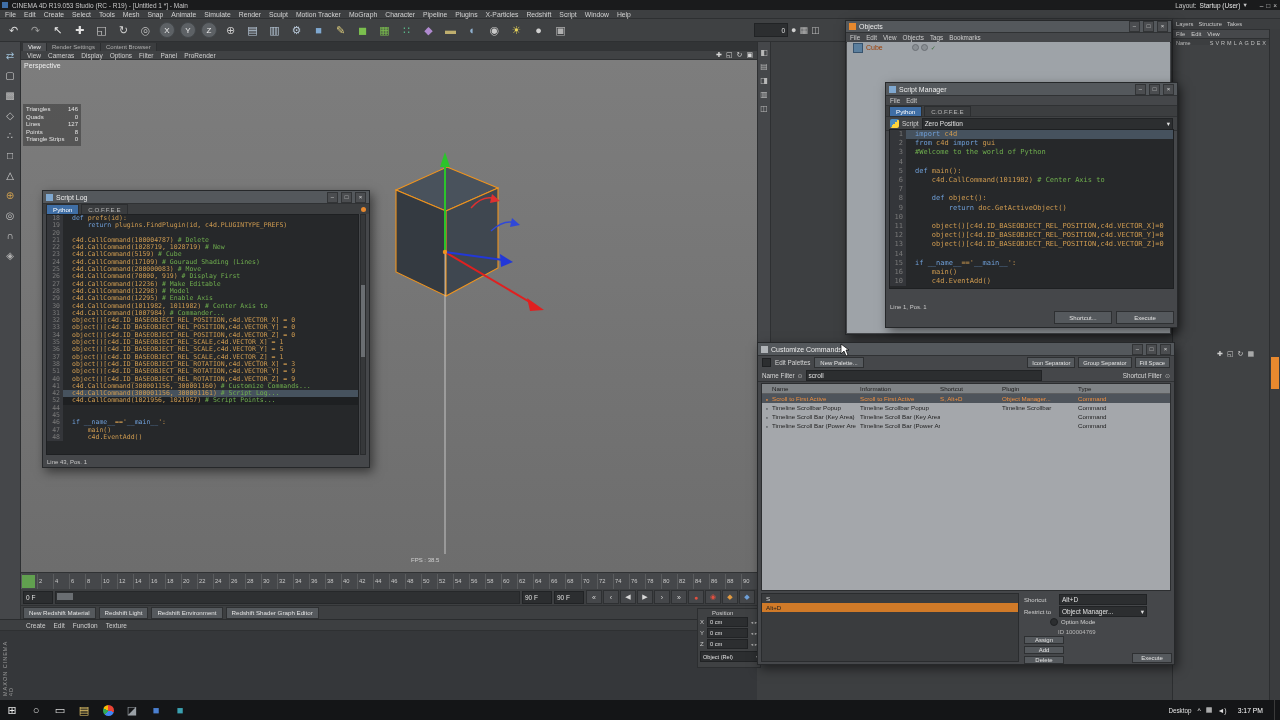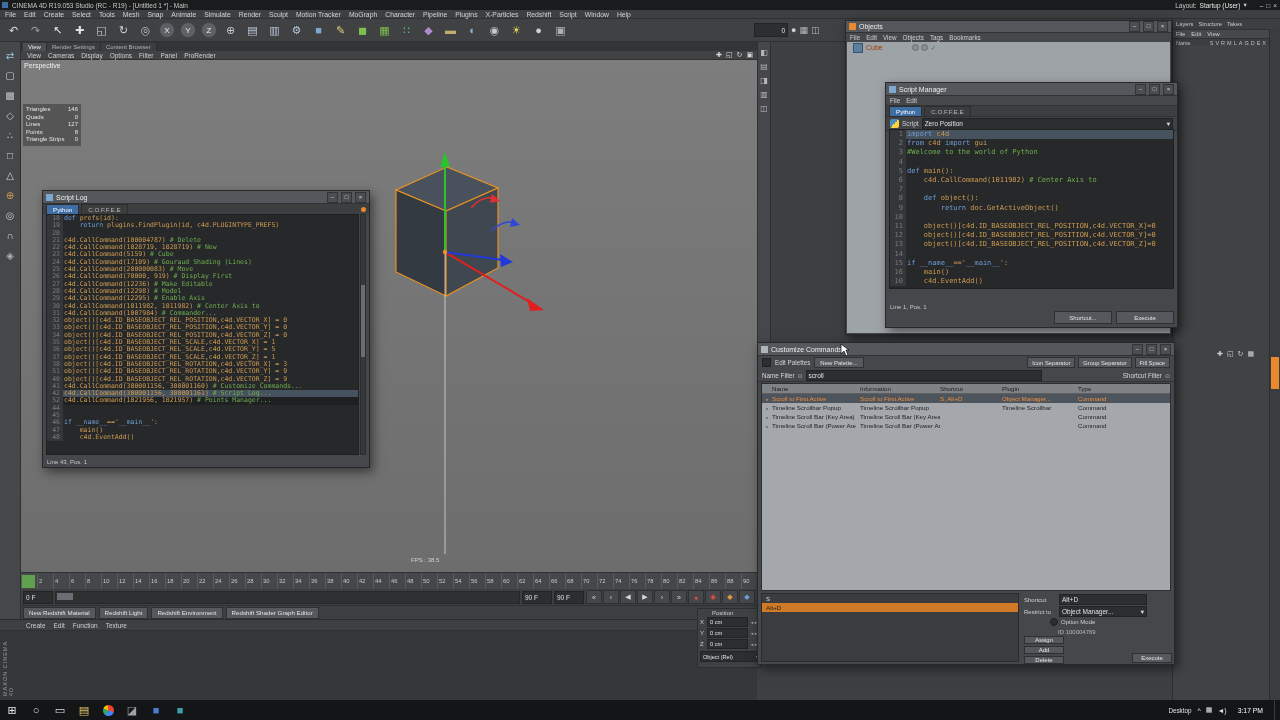--- a/index.html
+++ b/index.html
@@ -18,21 +18,21 @@
   .dtab{font-size:6px;padding:0 5px;line-height:8px;background:#3b3d3f;color:#b0b0b0;border-right:1px solid #2c2e30}
   .dtab.active{background:#4c4e51;color:#ececec}
   .btn{background:#55595d;border:1px solid #2e3032;color:#e2e2e2;font-size:6px;display:flex;align-items:center;justify-content:center;white-space:nowrap}
   .field{background:#2c2e30;border:1px solid #212325;color:#e0e0e0;font-size:6.5px;display:flex;align-items:center;padding:0 2px;white-space:nowrap;overflow:hidden}
   .tb-ico{width:21px;height:21px;display:flex;align-items:center;justify-content:center;font-size:11px;flex:0 0 auto}
   .tb-ico.round{width:14px;height:14px;font-size:8px;background:#5d6165;border:1px solid #43474a;border-radius:50%;margin:0 2px}
   .lp-ico{width:17px;height:17px;margin:3px auto;font-size:10px;display:flex;align-items:center;justify-content:center}
   .code{font-family:"DejaVu Sans Mono","Liberation Mono",monospace;background:#26282a;border:1px solid #1e2022;overflow:hidden}
   .code-line{display:flex;white-space:pre}
   .ln{color:#7a7a7a;text-align:right;flex:0 0 13px;padding-right:3px;background:#34363a}
-  .ct{color:#cf9b50;padding-left:1px;white-space:pre}
+  .ct{color:#cf9b50;padding-left:9px;white-space:pre}
   .kw{color:#6f9fd8}
   .com{color:#6fae4e}
   .code-line.sel{background:#46525e}
   .code-line.cur{background:#1e2022}
   .stat-row{display:flex;justify-content:space-between;font-size:6px;line-height:7.6px;color:#e4e4e4}
   .tick{flex:1 1 0;font-size:5.8px;color:#c8c8c8;line-height:15px;border-left:1px solid #5a5c5e;padding-left:1px;overflow:hidden}
   .tr-btn{width:14px;height:12px;background:#45474a;border:1px solid #2e3032;font-size:7px;display:flex;align-items:center;justify-content:center;flex:0 0 auto}
   .tbl-row{display:flex;align-items:center;height:9px;font-size:6.2px;color:#1e1e1e;overflow:hidden}
   .tbl-row.selected{background:#4e545b;color:#f09040}
   .tbl-head{background:#7f8386;color:#1c1c1c;border-bottom:1px solid #5c5e60}
@@ -528,21 +528,21 @@
         <div class="code-line"><span class="ln">33</span><span class="ct">object()[c4d.ID_BASEOBJECT_REL_POSITION,c4d.VECTOR_Y] = 0</span></div>
         <div class="code-line"><span class="ln">34</span><span class="ct">object()[c4d.ID_BASEOBJECT_REL_POSITION,c4d.VECTOR_Z] = 0</span></div>
         <div class="code-line"><span class="ln">35</span><span class="ct">object()[c4d.ID_BASEOBJECT_REL_SCALE,c4d.VECTOR_X] = 1</span></div>
         <div class="code-line"><span class="ln">36</span><span class="ct">object()[c4d.ID_BASEOBJECT_REL_SCALE,c4d.VECTOR_Y] = 5</span></div>
         <div class="code-line"><span class="ln">37</span><span class="ct">object()[c4d.ID_BASEOBJECT_REL_SCALE,c4d.VECTOR_Z] = 1</span></div>
         <div class="code-line"><span class="ln">38</span><span class="ct">object()[c4d.ID_BASEOBJECT_REL_ROTATION,c4d.VECTOR_X] = 3</span></div>
         <div class="code-line"><span class="ln">51</span><span class="ct">object()[c4d.ID_BASEOBJECT_REL_ROTATION,c4d.VECTOR_Y] = 9</span></div>
         <div class="code-line"><span class="ln">40</span><span class="ct">object()[c4d.ID_BASEOBJECT_REL_ROTATION,c4d.VECTOR_Z] = 9</span></div>
         <div class="code-line"><span class="ln">41</span><span class="ct">c4d.CallCommand(300001156, 300001160) <span class="com"># Customize Commands...</span></span></div>
         <div class="code-line sel"><span class="ln">42</span><span class="ct">c4d.CallCommand(300001156, 300001161) <span class="com"># Script Log...</span></span></div>
-        <div class="code-line cur"><span class="ln">52</span><span class="ct">c4d.CallCommand(1021956, 1021957) <span class="com"># Points Manager...</span></span></div>
+        <div class="code-line cur"><span class="ln">52</span><span class="ct">c4d.CallCommand(1021956, 1021957) <span class="com"># Script Points...</span></span></div>
         <div class="code-line"><span class="ln">44</span><span class="ct"></span></div>
         <div class="code-line"><span class="ln">45</span><span class="ct"></span></div>
         <div class="code-line"><span class="ln">46</span><span class="ct"><span class="kw">if</span> <span class="kw">__name__</span>=='<span class="kw">__main__</span>':</span></div>
         <div class="code-line"><span class="ln">47</span><span class="ct">    main()</span></div>
         <div class="code-line"><span class="ln">48</span><span class="ct">    c4d.EventAdd()</span></div>
       </div>
     <div class="abs" style="right:3px;top:23px;bottom:12px;width:6px;background:#36383a;border:1px solid #2a2c2e">
       <div class="abs" style="left:0;top:70px;width:4px;height:72px;background:#6a6e72"></div>
     </div>
     <div class="abs" style="left:4px;bottom:2px;font-size:6px;color:#c8c8c8">Line 43, Pos. 1</div>

